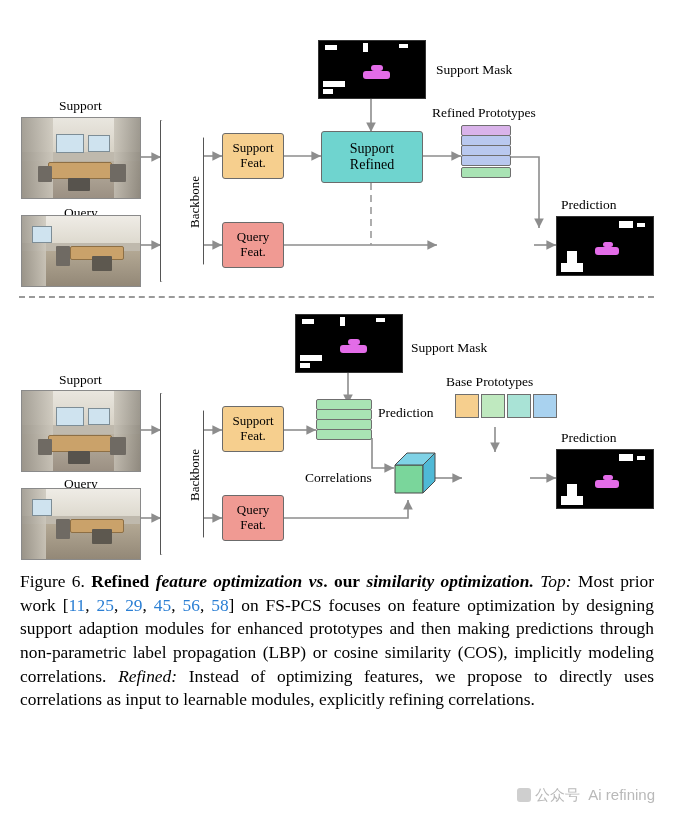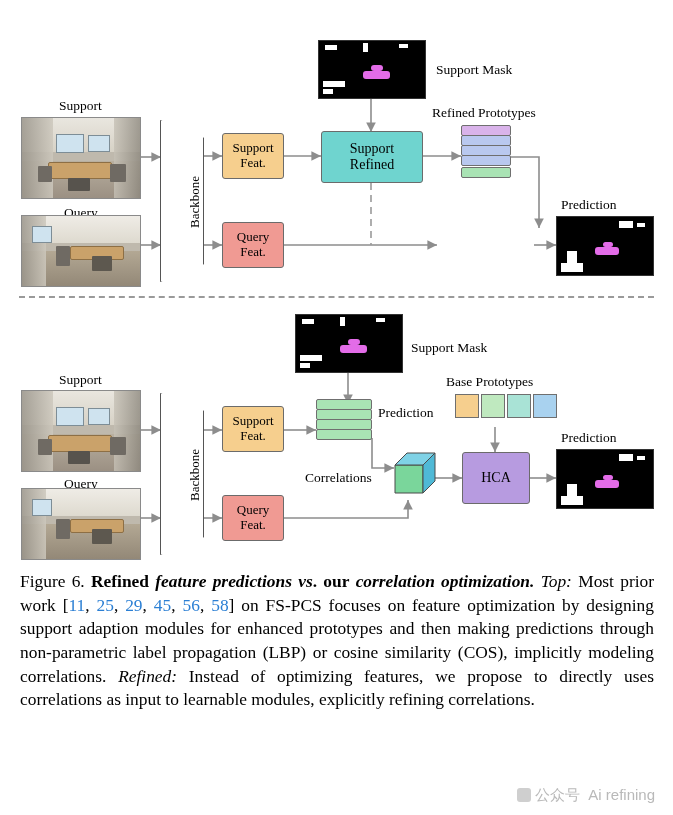--- a/index.html
+++ b/index.html
@@ -403,41 +403,38 @@
 
   <div class="lbl" style="left:305px; top:470px;">Correlations</div>
   <div class="cube" style="left:394px; top:452px;">
     <svg width="46" height="46" viewBox="0 0 46 46">
       <polygon points="1,13 29,13 29,41 1,41" fill="#7ad69b" stroke="#4a4a4a" stroke-width="1"></polygon>
       <polygon points="1,13 13,1 41,1 29,13" fill="#7fd2e6" stroke="#4a4a4a" stroke-width="1"></polygon>
       <polygon points="29,13 41,1 41,29 29,41" fill="#4fb9d6" stroke="#4a4a4a" stroke-width="1"></polygon>
     </svg>
   </div>
 
-  <div class="box hca" style="left:462px; top:452px; width:68px; height:52px;">
-    <span>HCA</span>
-  </div>
 
   <div class="lbl" style="left:561px; top:430px;">Prediction</div>
   <div class="maskimg" style="left:556px; top:449px; width:96px; height:58px;">
     <div class="wht" style="left:62px; top:4px; width:14px; height:7px;"></div>
     <div class="wht" style="left:80px; top:6px; width:8px; height:4px;"></div>
     <div class="wht" style="left:10px; top:34px; width:10px; height:16px;"></div>
     <div class="wht" style="left:4px; top:46px; width:22px; height:9px;"></div>
     <div class="mag" style="left:38px; top:30px; width:24px; height:8px;"></div>
     <div class="mag" style="left:46px; top:25px; width:10px; height:5px;"></div>
   </div>
 
 </div>
 
 <div class="caption">
   <span>Figure 6.</span>
   <b><span>Refined</span></b>
-  <b><i><span>feature predictions vs</span></i></b><b><span>. our</span></b>
-  <b><i><span>correlation optimization.</span></i></b>
+  <b><i><span>feature optimization vs</span></i></b><b><span>. our</span></b>
+  <b><i><span>similarity optimization.</span></i></b>
   <i><span>Top:</span></i>
   <span>Most prior work [</span><span class="cite">11</span>, <span class="cite">25</span>, <span class="cite">29</span>, <span class="cite">45</span>, <span class="cite">56</span>, <span class="cite">58</span><span>] on FS-PCS focuses on feature optimization by designing support adaption modules for enhanced prototypes and then making predictions through non-parametric label propagation (LBP) or cosine similarity (COS), implicitly modeling correlations.</span>
   <i><span>Refined:</span></i>
   <span>Instead of optimizing features, we propose to directly uses correlations as input to learnable modules, explicitly refining correlations.</span>
 </div>
 
 <div class="watermark">
   <span class="wm-badge"></span><span>公众号</span>&nbsp;&nbsp;<span>Ai refining</span>
 </div>
 

